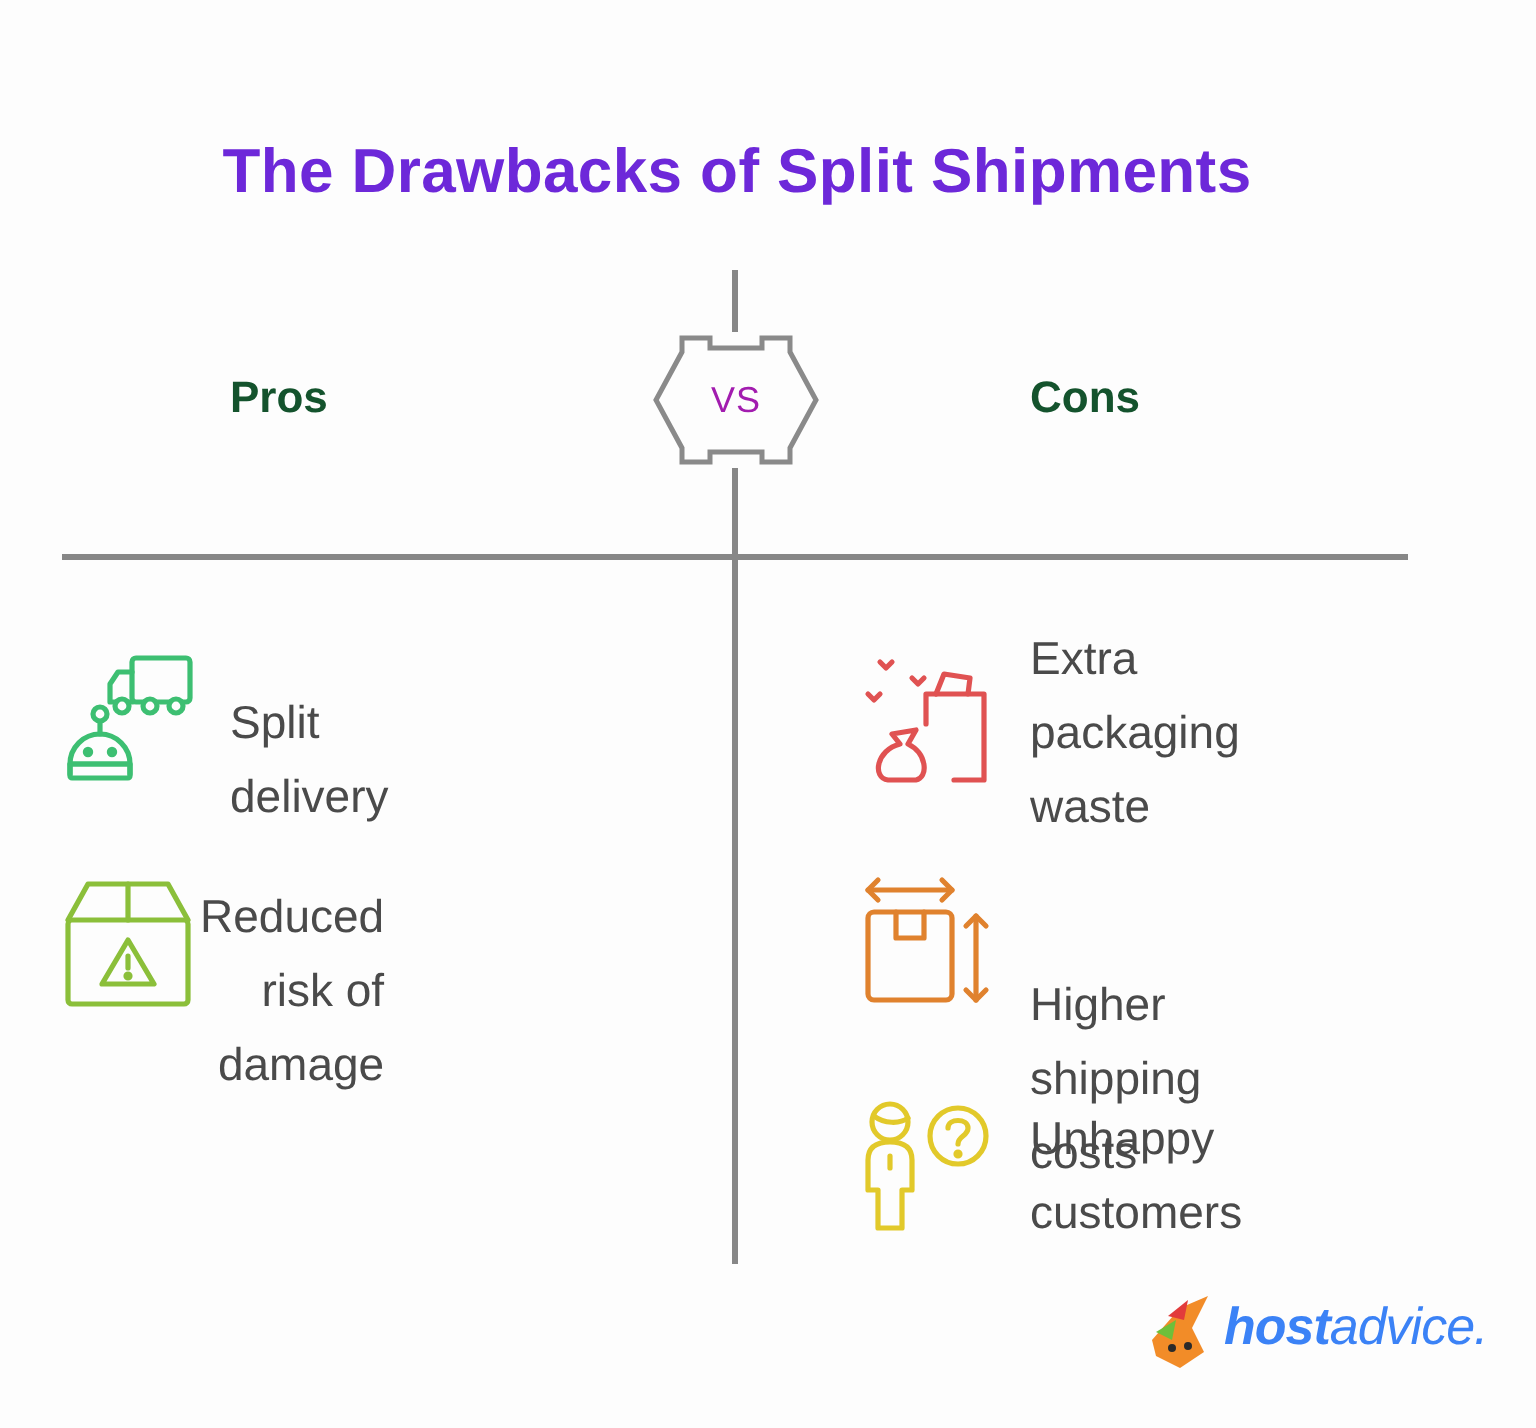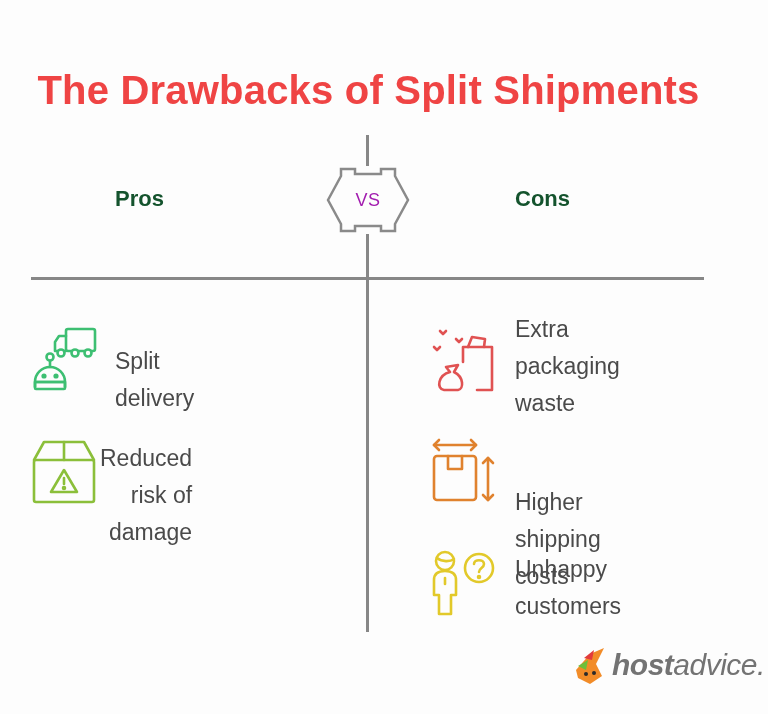--- a/index.html
+++ b/index.html
@@ -2,41 +2,41 @@
 <html><head>
 <meta charset="utf-8">
 <style>
   html, body { margin: 0; padding: 0; }
   body {
     width: 768px; height: 714px; background: #fdfdfd; position: relative; overflow: hidden;
     font-family: "Liberation Sans", "DejaVu Sans", sans-serif; color: #4a4a4a;
   }
   .title {
     position: absolute; left: 0; width: 737px; top: 68px; text-align: center;
-    font-size: 40px; font-weight: bold; color: #ef4444; letter-spacing: 0.2px;
+    font-size: 31px; font-weight: bold; color: #6d28d9; letter-spacing: 0.2px;
   }
   .col-head {
     position: absolute; top: 186px; font-size: 22px; font-weight: bold; color: #14532d;
   }
   .vline { position: absolute; left: 366px; width: 3px; background: #878787; }
   .hline { position: absolute; left: 31px; top: 277px; width: 673px; height: 3px; background: #878787; }
   .vs-badge { position: absolute; left: 326px; top: 166px; width: 84px; height: 68px; }
   .vs-text {
     position: absolute; left: 326px; top: 166px; width: 84px; height: 68px; line-height: 68px;
     text-align: center; font-size: 18px; color: #a21caf; letter-spacing: 0.5px;
   }
   .item { position: absolute; }
   .item .icon { position: absolute; left: 0; top: 0; width: 68px; height: 68px; }
   .item .label {
     position: absolute; font-size: 23px; line-height: 37px; color: #4a4a4a; white-space: pre-line;
   }
   .logo { position: absolute; left: 570px; top: 646px; width: 170px; height: 40px; }
   .logo-text {
-    position: absolute; left: 612px; top: 648px; font-size: 30px; font-style: italic;
-    color: #737373; letter-spacing: -0.5px;
+    position: absolute; left: 612px; top: 648px; font-size: 26px; font-style: italic;
+    color: #3b82f6; letter-spacing: -0.5px;
   }
   .logo-text b { font-weight: bold; }
 </style>
 </head>
 <body>
 
 <div class="title">The Drawbacks of Split Shipments</div>
 
 <div class="col-head" style="left:115px;">Pros</div>
 <div class="col-head" style="left:515px;text-align:center;">Cons</div>

